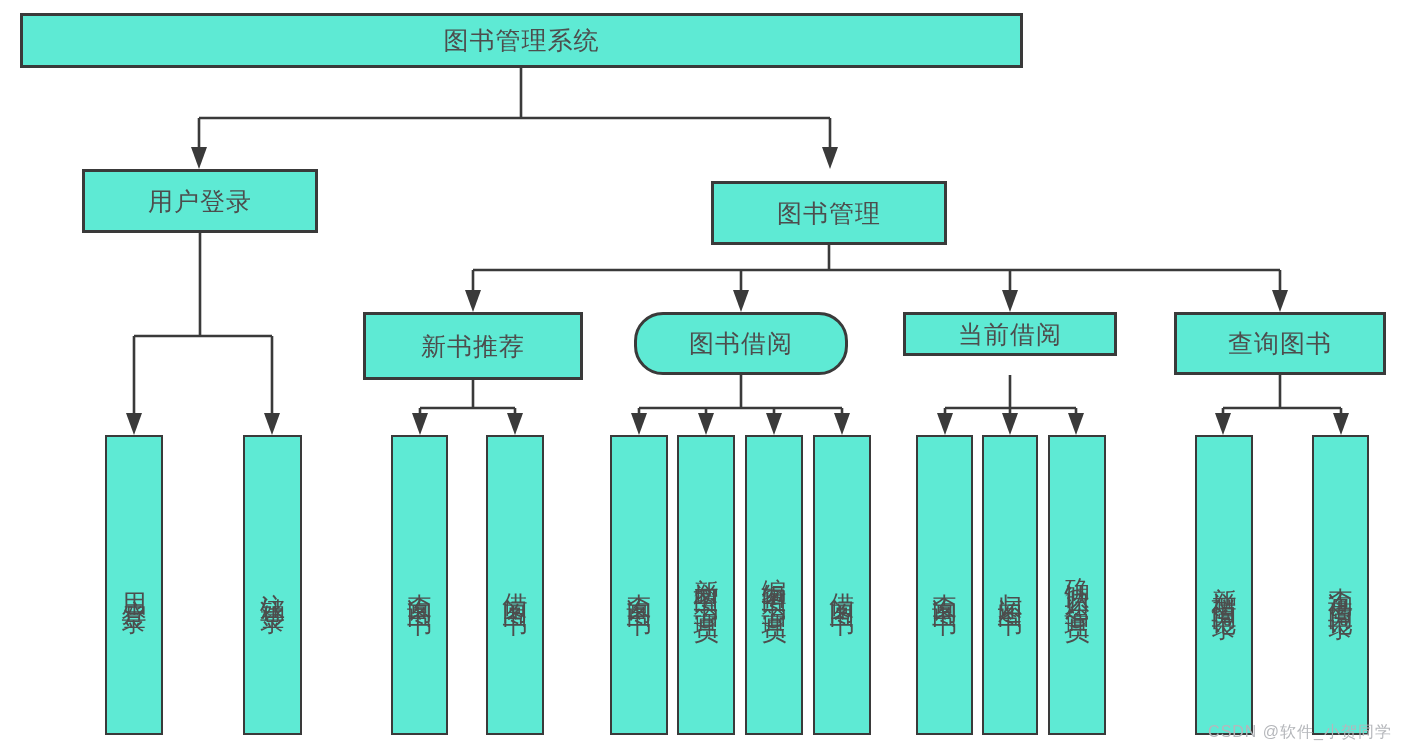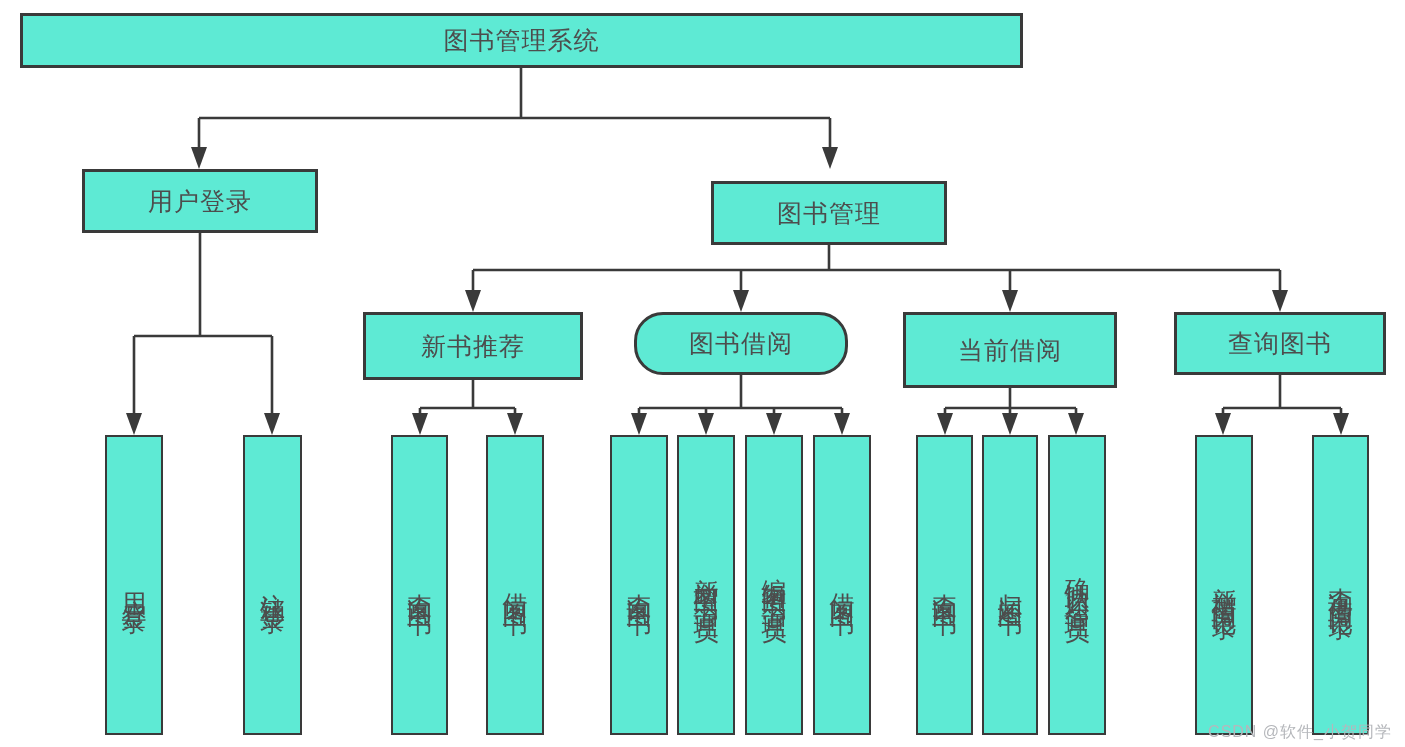--- a/index.html
+++ b/index.html
@@ -125,21 +125,21 @@
   <div class="node" style="left:711px;top:169px;width:236px;height:64px;margin-top:12px;">
     <span>图书管理</span>
   </div>
 
   <div class="node" style="left:363px;top:312px;width:220px;height:68px;">
     <span>新书推荐</span>
   </div>
   <div class="node" style="left:634px;top:312px;width:214px;height:63px;border-radius:29px;">
     <span>图书借阅</span>
   </div>
-  <div class="node" style="left:903px;top:312px;width:214px;height:76px;">
+  <div class="node" style="left:903px;top:312px;width:214px;height:44px;">
     <span>当前借阅</span>
   </div>
   <div class="node" style="left:1174px;top:312px;width:212px;height:63px;">
     <span>查询图书</span>
   </div>
 
   <div class="node col" style="left:105px;top:435px;width:58px;height:300px;">
     <span>用户登录</span>
   </div>
   <div class="node col" style="left:243px;top:435px;width:59px;height:300px;">

